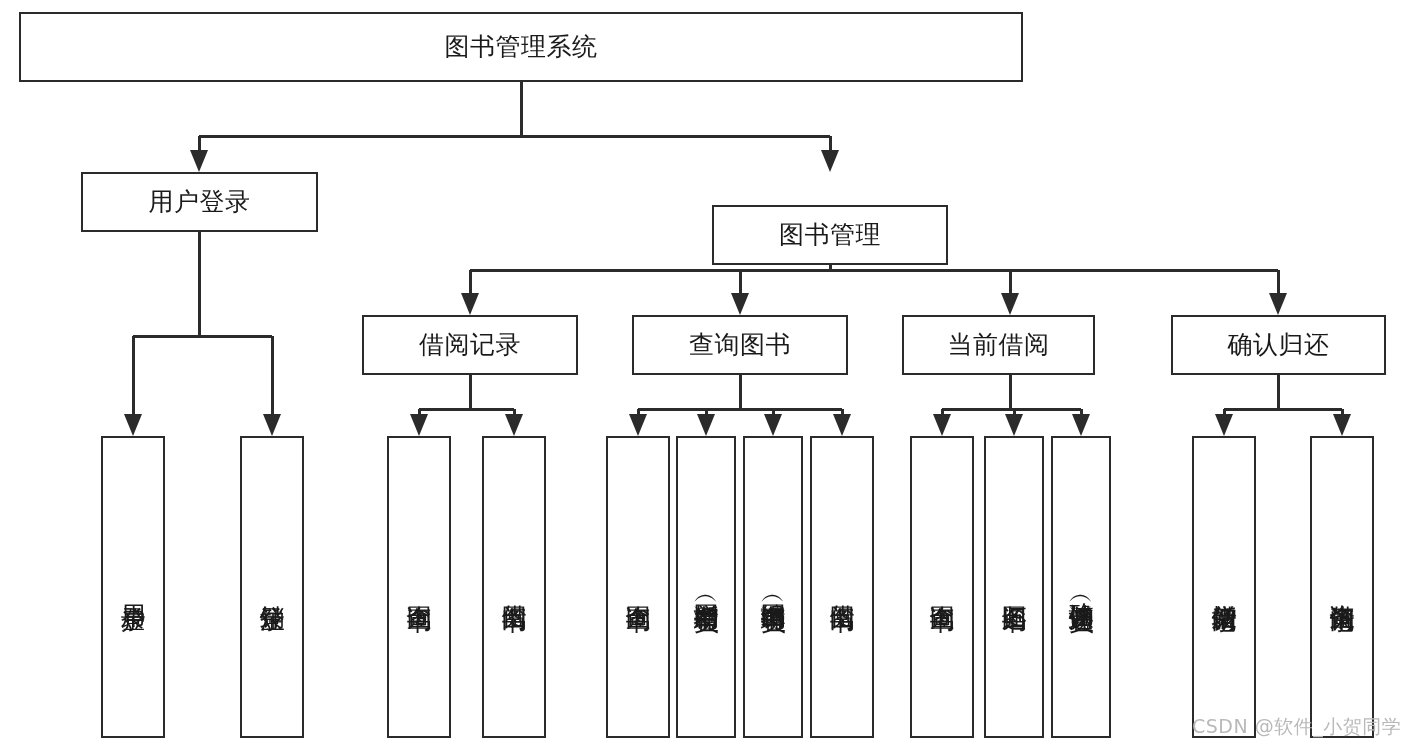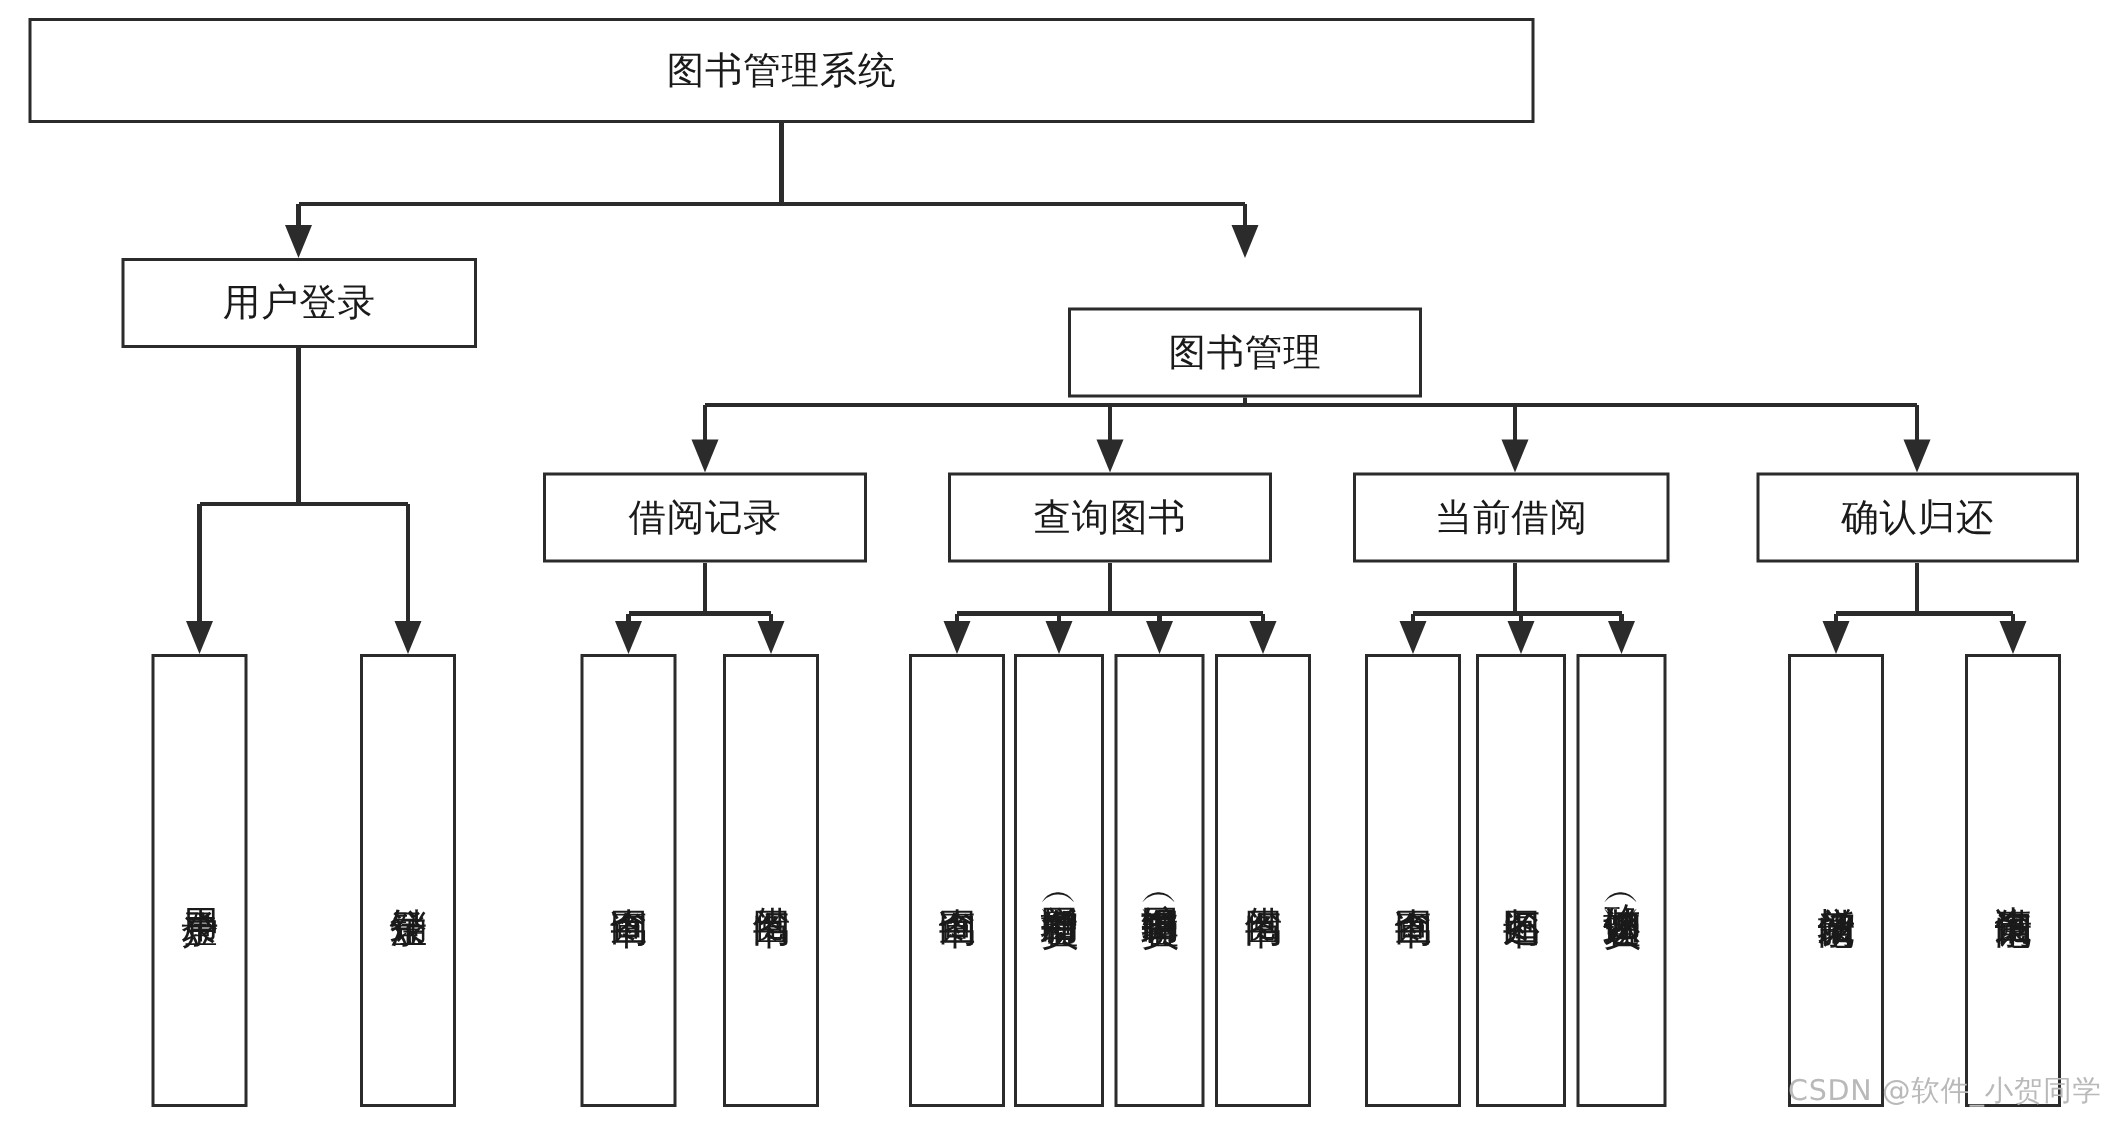--- a/index.html
+++ b/index.html
@@ -141,21 +141,21 @@
   <div class="node horizontal" id="n-l2-1" style="left: 712px; top: 172px; width: 236px; height: 60px; margin-top: 33px;">
     <span class="label">图书管理</span>
   </div>
 
   <div class="node horizontal" id="n-l3-0" style="left: 362px; top: 315px; width: 216px; height: 60px;">
     <span class="label">借阅记录</span>
   </div>
   <div class="node horizontal" id="n-l3-1" style="left: 632px; top: 315px; width: 216px; height: 60px;">
     <span class="label">查询图书</span>
   </div>
-  <div class="node horizontal" id="n-l3-2" style="left: 902px; top: 315px; width: 211px; height: 60px;">
+  <div class="node horizontal" id="n-l3-2" style="left: 902px; top: 315px; width: 193px; height: 60px;">
     <span class="label">当前借阅</span>
   </div>
   <div class="node horizontal" id="n-l3-3" style="left: 1171px; top: 315px; width: 215px; height: 60px;">
     <span class="label">确认归还</span>
   </div>
 
   <div class="node vertical" id="n-leaf-0" style="left: 101px; top: 436px; width: 64px; height: 302px;">
     <span class="label">用户登录</span>
   </div>
   <div class="node vertical" id="n-leaf-1" style="left: 240px; top: 436px; width: 64px; height: 302px;">

